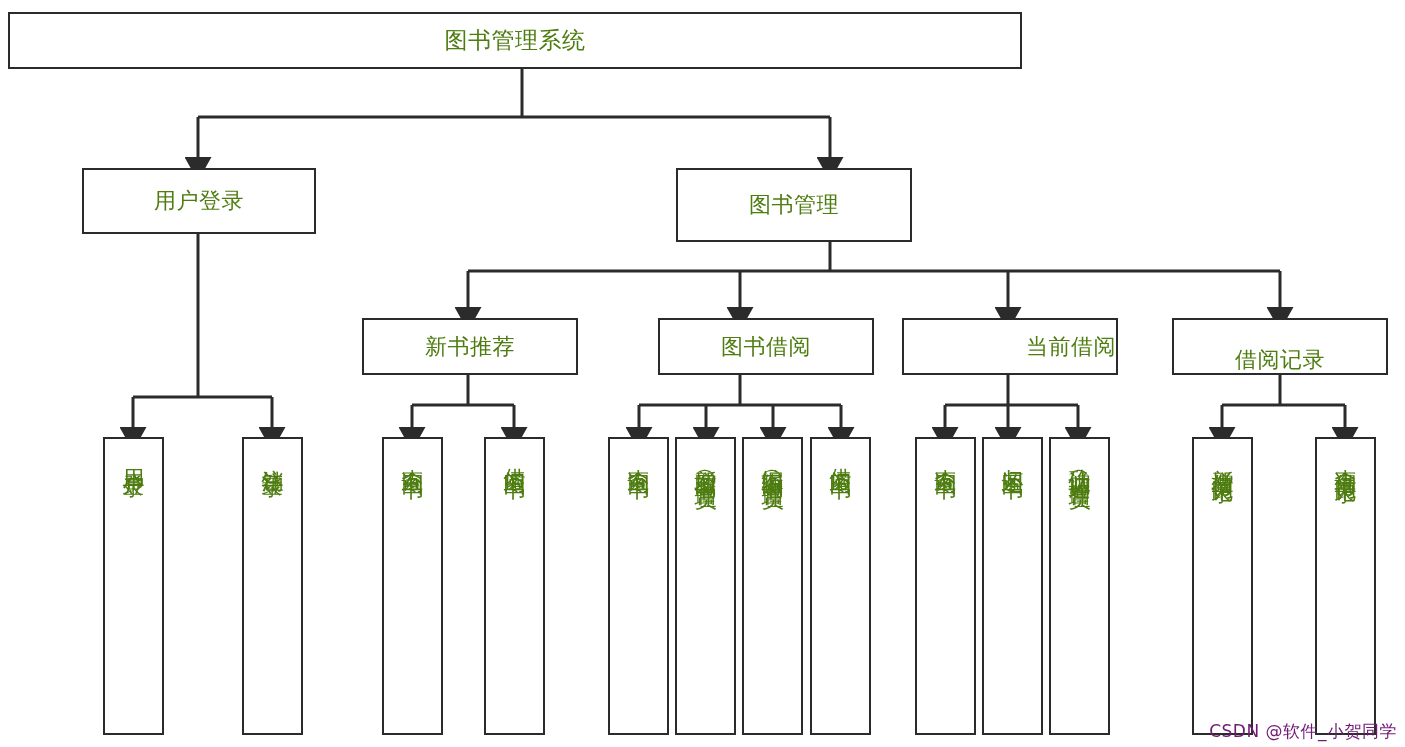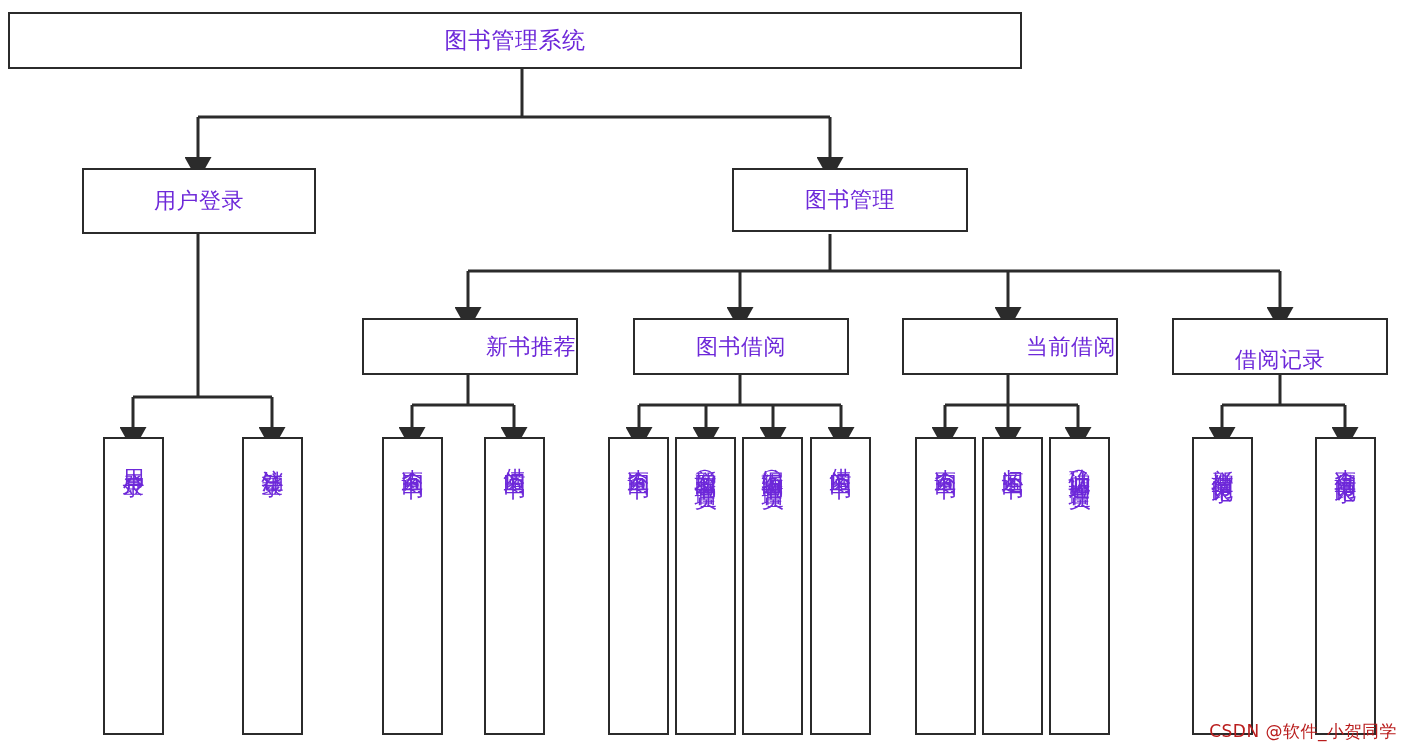--- a/index.html
+++ b/index.html
@@ -29,21 +29,21 @@
     pointer-events: none;
   }
   .node {
     position: absolute;
     box-sizing: border-box;
     background: #ffffff;
     border: 2.5px solid #2b2b2b;
     display: flex;
     align-items: center;
     justify-content: center;
-    color: #6d28d9;
+    color: #4d7c0f;
   }
   .node .label {
     text-align: center;
     line-height: 1.16;
     letter-spacing: 0.5px;
   }
   .node.horizontal .label {
     writing-mode: horizontal-tb;
     font-size: 22px;
   }
@@ -58,21 +58,21 @@
     letter-spacing: 3px;
     line-height: 1;
     white-space: nowrap;
   }
   .node.root .label { font-size: 23px; }
   .watermark {
     position: absolute;
     right: 8px;
     bottom: 4px;
     font-size: 17px;
-    color: #b91c1c;
+    color: #701a75;
     letter-spacing: 0.5px;
     white-space: nowrap;
     user-select: none;
   }
 </style>
 </head>
 <body>
 
 <div id="diagram-root">
 
@@ -126,28 +126,28 @@
     </g>
   </svg>
 
   <div class="node horizontal root" style="left:8px; top:12px; width:1014px; height:57px;">
     <span class="label">图书管理系统</span>
   </div>
 
   <div class="node horizontal" style="left:82px; top:168px; width:234px; height:66px;">
     <span class="label">用户登录</span>
   </div>
-  <div class="node horizontal" style="left:732px; top:168px; width:236px; height:64px;">
+  <div class="node horizontal" style="left:676px; top:168px; width:236px; height:74px;">
     <span class="label">图书管理</span>
   </div>
 
-  <div class="node horizontal" style="left:362px; top:318px; width:216px; height:57px;justify-content:flex-end;">
+  <div class="node horizontal" style="left:362px; top:318px; width:216px; height:57px;">
     <span class="label">新书推荐</span>
   </div>
-  <div class="node horizontal" style="left:633px; top:318px; width:216px; height:57px;">
+  <div class="node horizontal" style="left:658px; top:318px; width:216px; height:57px;">
     <span class="label">图书借阅</span>
   </div>
   <div class="node horizontal" style="left:902px; top:318px; width:216px; height:57px;justify-content:flex-end;">
     <span class="label">当前借阅</span>
   </div>
   <div class="node horizontal" style="left:1172px; top:318px; width:216px; height:57px;align-items:flex-end;">
     <span class="label">借阅记录</span>
   </div>
 
   <div class="node vertical" style="left:103px; top:437px; width:61px; height:298px;">

